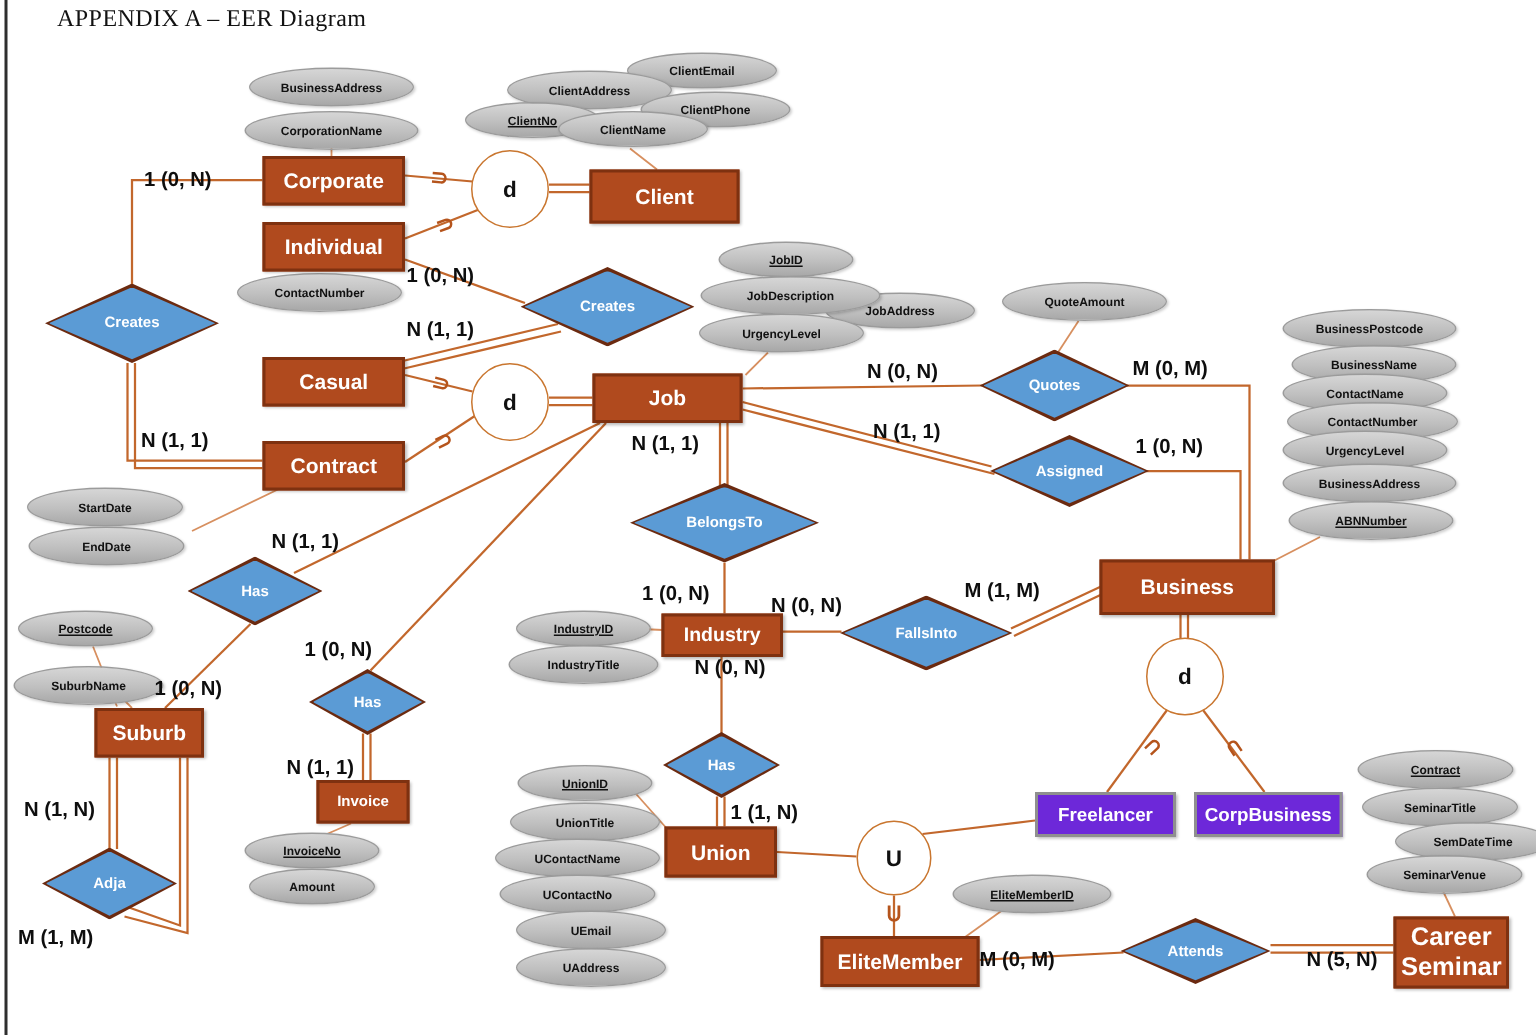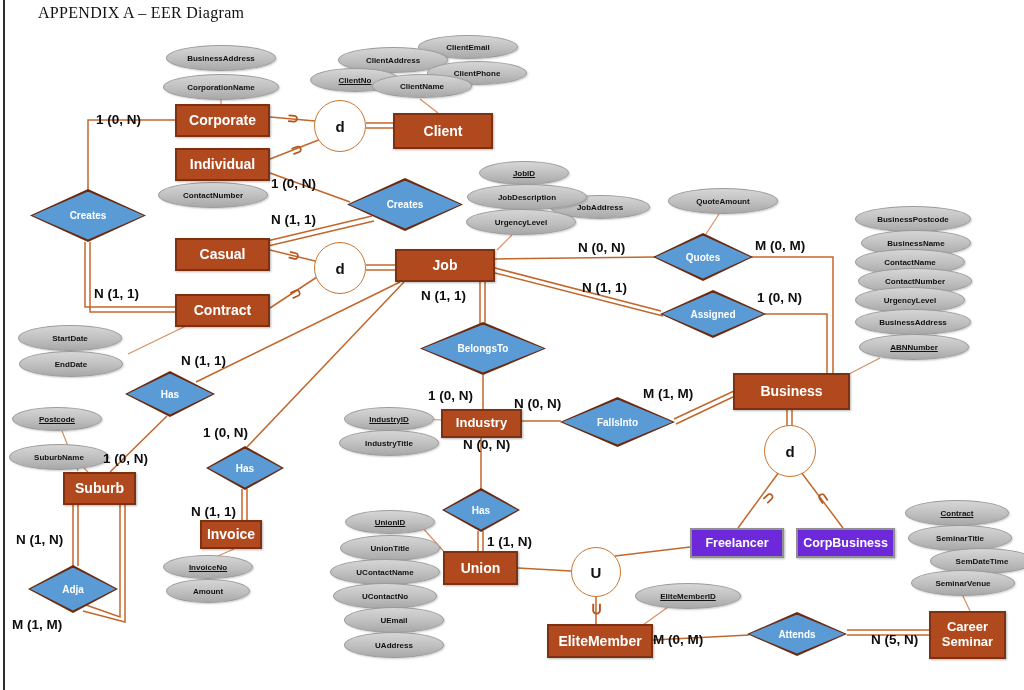--- a/index.html
+++ b/index.html
@@ -199,28 +199,28 @@
       <i class="dl">Attends</i>
     </div>
 
   <div class="ent" style="left:175px;top:104px;width:95px;height:33px">Corporate</div>
   <div class="ent" style="left:175px;top:148px;width:95px;height:33px">Individual</div>
   <div class="ent" style="left:393px;top:113px;width:100px;height:36px">Client</div>
   <div class="ent" style="left:175px;top:238px;width:95px;height:33px">Casual</div>
   <div class="ent" style="left:175px;top:294px;width:95px;height:33px">Contract</div>
   <div class="ent" style="left:395px;top:249px;width:100px;height:33px">Job</div>
   <div class="ent" style="left:63px;top:472px;width:73px;height:33px">Suburb</div>
-  <div class="ent" style="left:200px;top:520px;width:62px;height:29px;font-size:14px">Invoice</div>
+  <div class="ent" style="left:211px;top:520px;width:62px;height:29px;font-size:10px">Invoice</div>
   <div class="ent" style="left:441px;top:409px;width:81px;height:29px;font-size:13px">Industry</div>
   <div class="ent" style="left:443px;top:551px;width:75px;height:34px">Union</div>
   <div class="ent" style="left:733px;top:373px;width:117px;height:37px">Business</div>
   <div class="ent dark" style="left:690px;top:528px;width:94px;height:30px;font-size:12.5px">Freelancer</div>
   <div class="ent dark" style="left:796px;top:528px;width:99px;height:30px;font-size:12.5px">CorpBusiness</div>
   <div class="ent" style="left:547px;top:624px;width:106px;height:34px">EliteMember</div>
-  <div class="ent" style="left:929px;top:611px;width:77px;height:48px;font-size:13px">Career Seminar</div>
+  <div class="ent" style="left:929px;top:611px;width:77px;height:48px;font-size:17px">Career Seminar</div>
 
   <div class="cir" style="left:314px;top:100px;width:52px;height:52px">d</div>
   <div class="cir" style="left:314px;top:242px;width:52px;height:52px">d</div>
   <div class="cir" style="left:764px;top:425px;width:52px;height:52px">d</div>
   <div class="cir" style="left:571px;top:547px;width:50px;height:50px">U</div>
 
   <div class="card" style="left:96px;top:112px">1 (0, N)</div>
   <div class="card" style="left:94px;top:286px">N (1, 1)</div>
   <div class="card" style="left:271px;top:176px">1 (0, N)</div>
   <div class="card" style="left:271px;top:212px">N (1, 1)</div>

